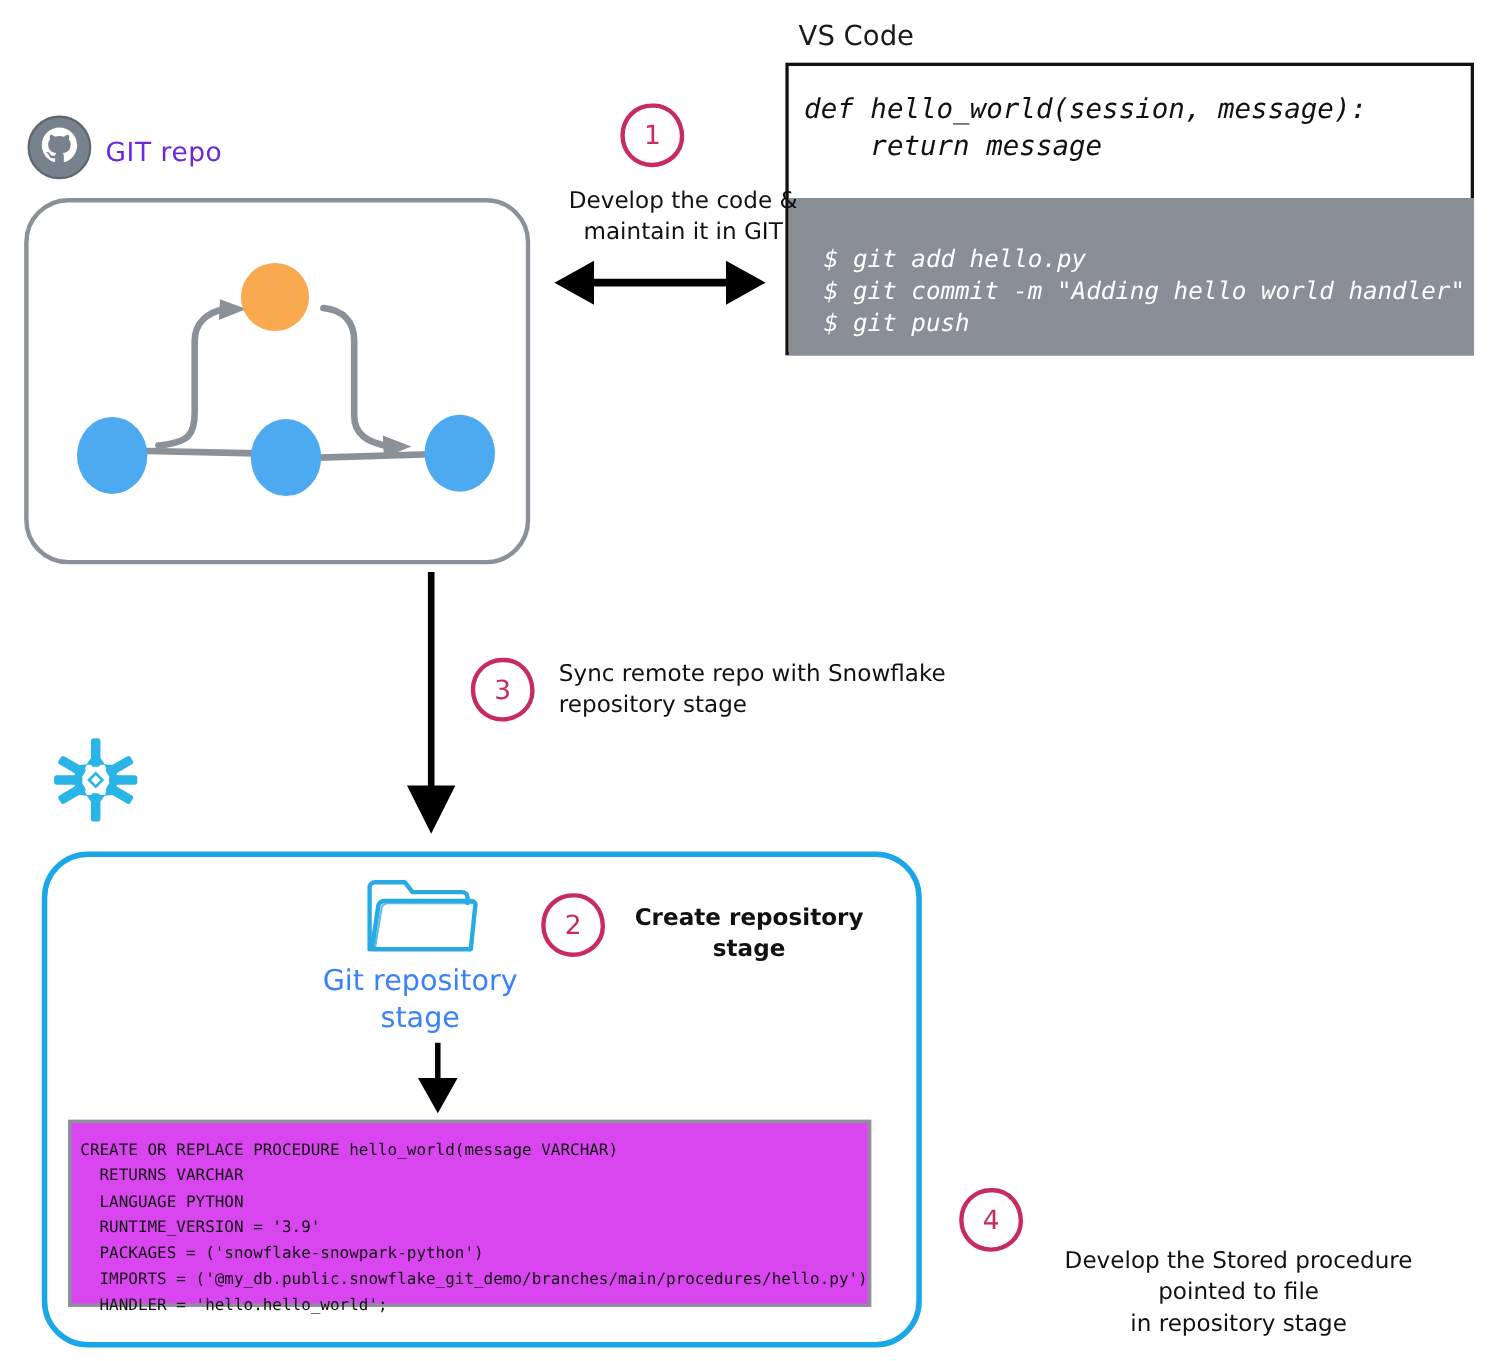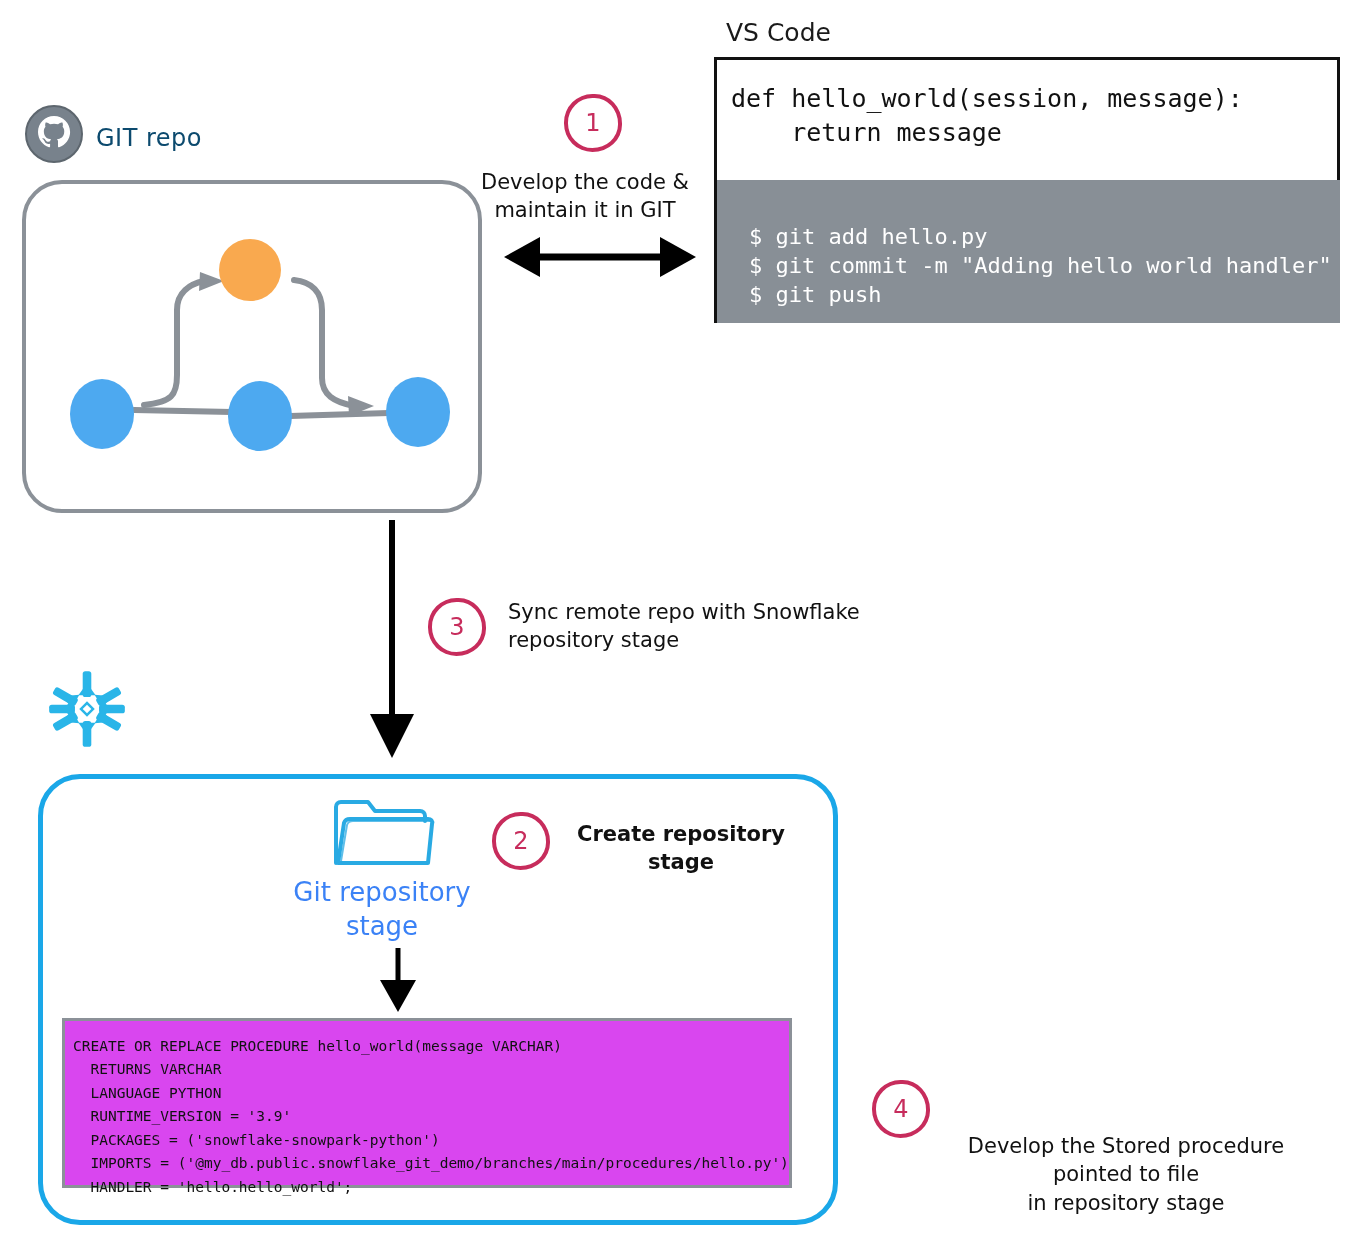--- a/index.html
+++ b/index.html
@@ -17,21 +17,21 @@
   .abs { position: absolute; }
 
   
   #github-logo {
     left: 24px; top: 104px;
     width: 60px; height: 60px;
   }
   #git-repo-label {
     left: 96px; top: 124px;
     font-size: 24px;
-    color: #0c4a6e;
+    color: #6d28d9;
     letter-spacing: 0.5px;
     font-family: "DejaVu Sans", sans-serif;
   }
   #git-repo-box {
     left: 22px; top: 180px;
     width: 460px; height: 333px;
     border: 4px solid #8b9198;
     border-radius: 40px;
     box-sizing: border-box;
   }
@@ -43,20 +43,21 @@
     font-size: 25px;
     color: #1a1a1a;
     text-align: center;
   }
   #vscode-window {
     left: 714px; top: 57px;
     width: 626px; height: 266px;
     border: 3px solid #111111;
     background: #ffffff;
     box-sizing: border-box;
+    font-style: italic;
   }
   #vscode-editor {
     padding: 22px 0 0 14px;
     height: 118px;
     box-sizing: border-box;
   }
   #vscode-editor pre {
     margin: 0;
     font-family: "DejaVu Sans Mono", monospace;
     font-size: 25px;
@@ -98,21 +99,21 @@
   .step-text {
     font-size: 21px;
     color: #111111;
     text-align: center;
     line-height: 1.35;
     white-space: pre-line;
     font-family: "DejaVu Sans", sans-serif;
   }
 
   #step1-circle { left: 564px; top: 94px; }
-  #step1-text   { left: 480px; top: 168px; width: 210px; }
+  #step1-text   { left: 516px; top: 168px; width: 210px; }
   #arrow1       { left: 500px; top: 232px; }
 
   #step3-circle { left: 428px; top: 598px; }
   #step3-text   { left: 508px; top: 598px; width: 400px; text-align: left; }
   #arrow3       { left: 356px; top: 516px; }
 
   #step2-circle { left: 492px; top: 812px; }
   #step2-text   { left: 566px; top: 820px; width: 230px; font-weight: bold; }
 
   #step4-circle { left: 872px; top: 1080px; }

